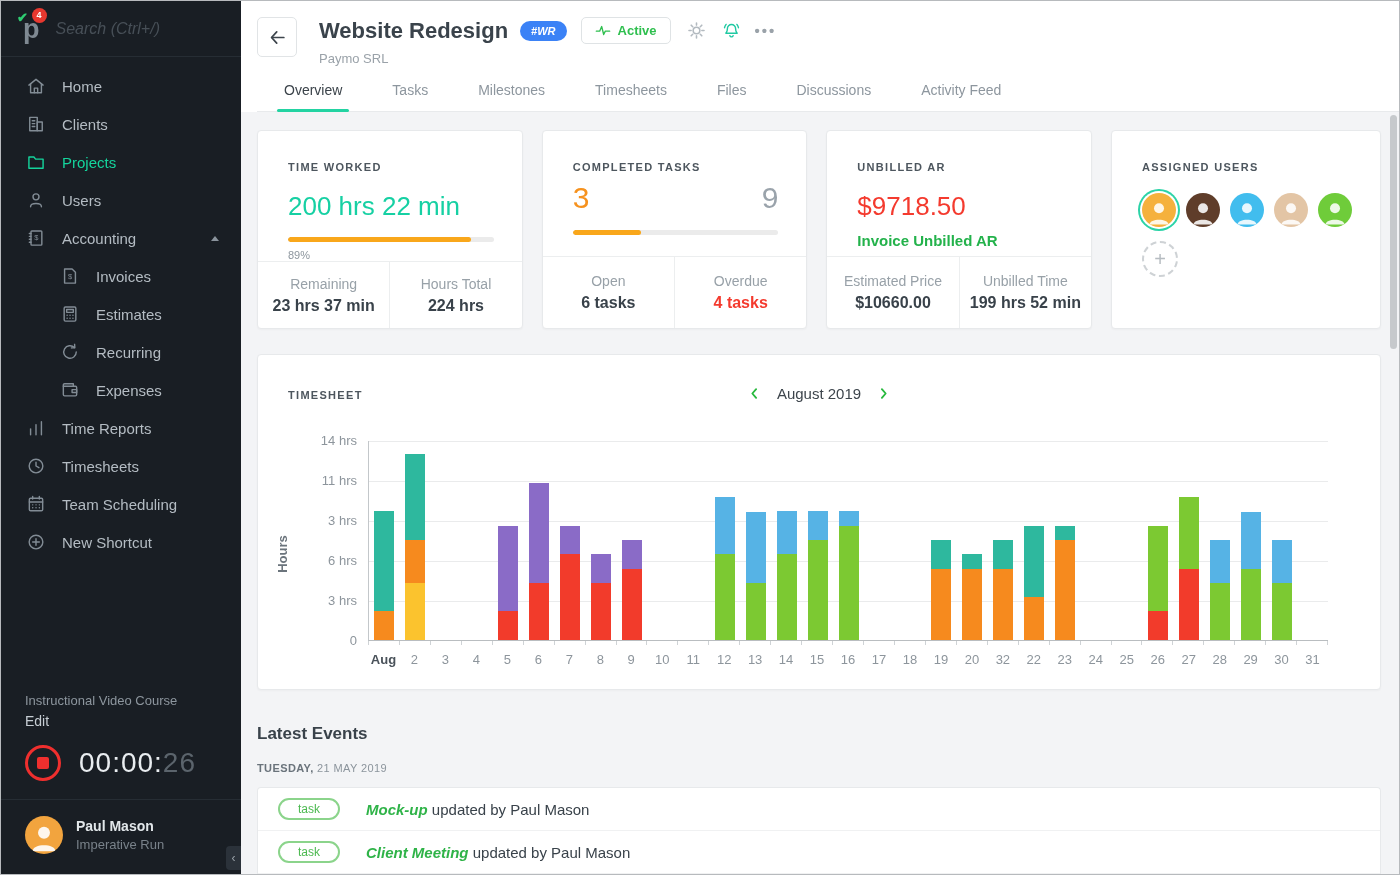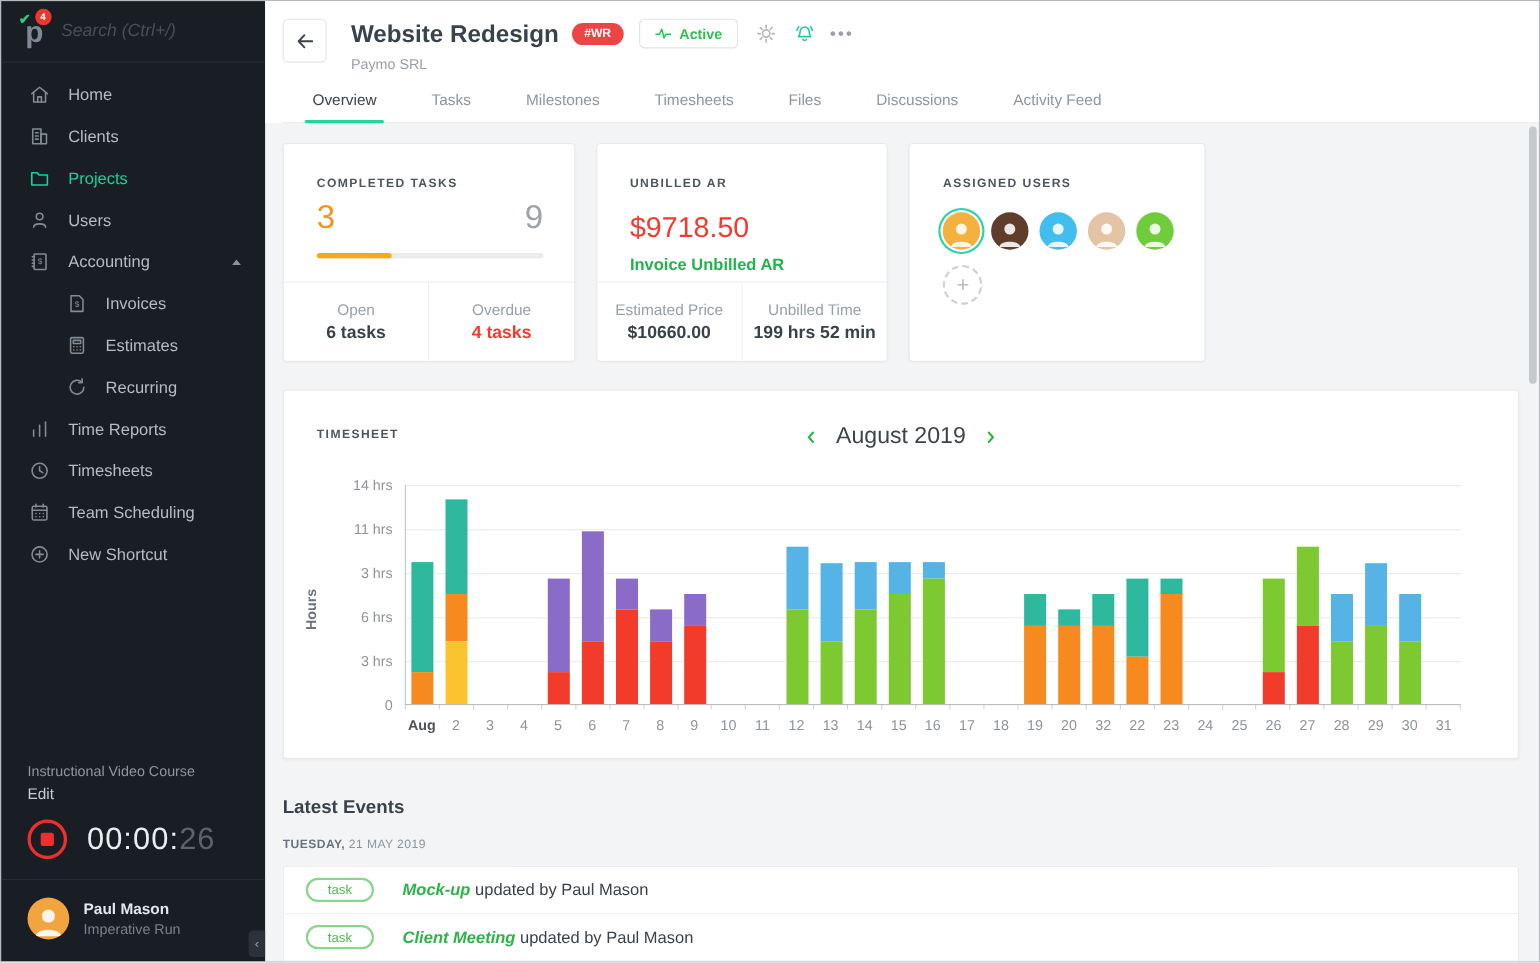--- a/index.html
+++ b/index.html
@@ -43,21 +43,21 @@
   .collapse-tab { position:absolute; right:0; bottom:4px; width:15px; height:24px; background:#2b323a; color:#9aa2a9; border-radius:4px 0 0 4px; display:flex; align-items:center; justify-content:center; font-size:12px; cursor:pointer; }
 
   
   .main { flex:1; display:flex; flex-direction:column; position:relative; overflow:hidden; }
   .header { background:#fff; padding:16px 0 0 16px; }
   .header-top { display:flex; align-items:flex-start; }
   .back-btn { width:40px; height:40px; border:1px solid #e1e4e6; border-radius:5px; background:#fff; display:flex; align-items:center; justify-content:center; cursor:pointer; color:#3d454c; }
   .title-block { margin-left:22px; }
   .title-row { display:flex; align-items:center; }
   .page-title { font-size:22px; font-weight:700; color:#3a434b; }
-  .code-badge { margin-left:12px; background:#ef4444; color:#fff; font-size:11px; font-weight:700; padding:4px 11px; border-radius:11px; cursor:pointer; }
+  .code-badge { margin-left:12px; background:#3b82f6; color:#fff; font-size:11px; font-weight:700; padding:4px 11px; border-radius:11px; cursor:pointer;font-style:italic; }
   .active-badge { margin-left:14px; border:1px solid #dfe3e5; border-radius:5px; padding:5px 13px; display:flex; align-items:center; gap:7px; color:#2fbf4f; font-size:13px; font-weight:700; cursor:pointer; background:#fff; }
   .hdr-icon { margin-left:16px; display:flex; cursor:pointer; }
   .gear { color:#b3bac0; }
   .bell { color:#1fc9a2; }
   .dots { color:#9aa2a9; letter-spacing:2px; font-size:15px; font-weight:700; margin-left:14px; cursor:pointer; }
   .subtitle { color:#9aa2a9; font-size:13px; margin-top:7px; }
   .tabs { display:flex; margin-top:16px; border-bottom:1px solid #e8eaec; padding-left:2px;align-items:flex-end; }
   .tab { padding:0 25px 13px 25px; font-size:14px; color:#8d969e; cursor:pointer; position:relative; }
   .tab.active { color:#3b434a; }
   .tab.active::after { content:""; position:absolute; left:18px; right:18px; bottom:-1px; height:3px; border-radius:2px; background:#23d3a2; }
@@ -85,21 +85,21 @@
   .av { width:34px; height:34px; border-radius:50%; overflow:hidden; display:flex; align-items:flex-end; justify-content:center; cursor:pointer; }
   .av.ring { box-shadow:0 0 0 2px #fff, 0 0 0 4px #2bd3a7; }
   .add-user { margin-top:14px; width:36px; height:36px; border-radius:50%; border:2px dashed #ced2d5; color:#b6bcc1; font-size:20px; display:flex; align-items:center; justify-content:center; cursor:pointer; background:#fff; }
 
   
   .chart-card { margin-top:25px; background:#fff; border:1px solid #e7e9eb; border-radius:4px; padding:30px 0 22px 0; box-shadow:0 1px 2px rgba(0,0,0,.03); }
   .chart-head { position:relative; padding:0 30px; height:20px; }
   .chart-title { font-size:11px; font-weight:700; letter-spacing:1.3px; color:#4d565e; line-height:20px; }
   .month-nav { position:absolute; left:0; right:0; top:0; display:flex; justify-content:center; align-items:center; gap:16px; }
   .chev { color:#28b93e; display:flex; cursor:pointer; }
-  .month-label { font-size:21px; color:#3d454c; }
+  .month-label { font-size:15px; color:#3d454c; }
   .plot-wrap { margin:36px 52px 0 110px; position:relative; }
   .plot { position:relative; height:200px; border-left:1px solid #c3c7ca; border-bottom:1px solid #b9bdc0; }
   .gline { position:absolute; left:0; right:0; height:1px; background:#eaebec; }
   .ylab { position:absolute; left:-86px; width:74px; text-align:right; font-size:13px; color:#8d959c; }
   .hours-lab { position:absolute; left:-104px; top:50%; transform:translateY(-50%) rotate(-90deg); transform-origin:center; font-size:13px; font-weight:700; color:#6b747c; }
   .bars { position:absolute; left:0; right:0; top:0; bottom:0; display:flex; }
   .slot { flex:1; display:flex; align-items:flex-end; justify-content:center; }
   .bar { width:20px; display:flex; flex-direction:column-reverse; }
   .bar div { width:100%; }
   .ticks { display:flex; height:4px; border-left:1px solid #cfd3d6; }
@@ -209,20 +209,30 @@
           <span>Estimates</span>
         </div>
         <div class="nav-item sub">
           <span class="nicon">
             <svg width="20" height="20" viewBox="0 0 24 24" fill="none" stroke="currentColor" stroke-width="1.7" stroke-linecap="round" stroke-linejoin="round">
               <path d="M19.5 12 a7.5 7.5 0 1 1 -2.2 -5.3"></path>
               <polyline points="17.5,2.8 17.8,6.9 13.7,7.1"></polyline>
             </svg>
           </span>
           <span>Recurring</span>
+        </div>
+        <div class="nav-item sub">
+          <span class="nicon">
+            <svg width="20" height="20" viewBox="0 0 24 24" fill="none" stroke="currentColor" stroke-width="1.7" stroke-linecap="round" stroke-linejoin="round">
+              <path d="M4 7.5 H18.5 a1.5 1.5 0 0 1 1.5 1.5 V17.5 a1.5 1.5 0 0 1 -1.5 1.5 H5.5 A1.5 1.5 0 0 1 4 17.5 Z"></path>
+              <path d="M4 7.5 V6 a1.5 1.5 0 0 1 1.5 -1.5 H16 V7.5"></path>
+              <rect x="14.5" y="11.5" width="5.5" height="3.5"></rect>
+            </svg>
+          </span>
+          <span>Expenses</span>
         </div>
         <div class="nav-item">
           <span class="nicon">
             <svg width="20" height="20" viewBox="0 0 24 24" fill="none" stroke="currentColor" stroke-width="1.7" stroke-linecap="round" stroke-linejoin="round">
               <path d="M5.5 20 V13"></path>
               <path d="M12 20 V8"></path>
               <path d="M18.5 20 V4.5"></path>
             </svg>
           </span>
           <span>Time Reports</span>
@@ -336,20 +346,40 @@
           <div class="tab">Timesheets</div>
           <div class="tab">Files</div>
           <div class="tab">Discussions</div>
           <div class="tab">Activity Feed</div>
         </div>
     </div>
 
     <div class="content">
       <div class="cards-row">
 
+        <div class="card">
+          <div class="card-body">
+            <div class="card-title">TIME WORKED</div>
+            <div class="big-teal">200 hrs 22 min</div>
+            <div class="ptrack">
+                <div class="pfill" id="tw-fill" style="width: 89%;"></div>
+              </div>
+            <div class="ppct">89%</div>
+          </div>
+          <div class="card-footer" id="tw-footer">
+              <div class="fcell">
+                <span class="flabel">Remaining</span>
+                <span class="fvalue">23 hrs 37 min</span>
+              </div>
+              <div class="fcell">
+                <span class="flabel">Hours Total</span>
+                <span class="fvalue">224 hrs</span>
+              </div>
+            </div>
+        </div>
 
         <div class="card">
           <div class="card-body">
             <div class="card-title">COMPLETED TASKS</div>
             <div class="tasks-nums">
               <span class="num-done">3</span>
               <span class="num-total">9</span>
             </div>
             <div class="ptrack">
                 <div class="pfill" id="ct-fill" style="width: 33%;"></div>

